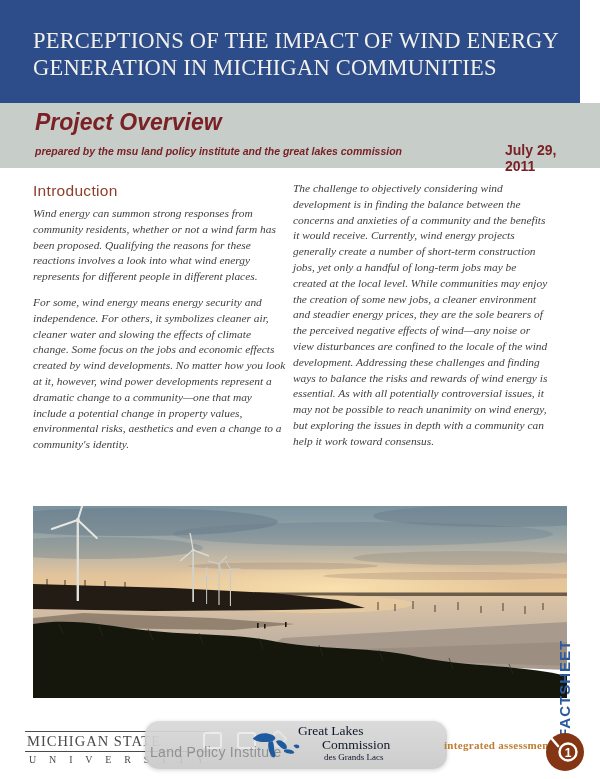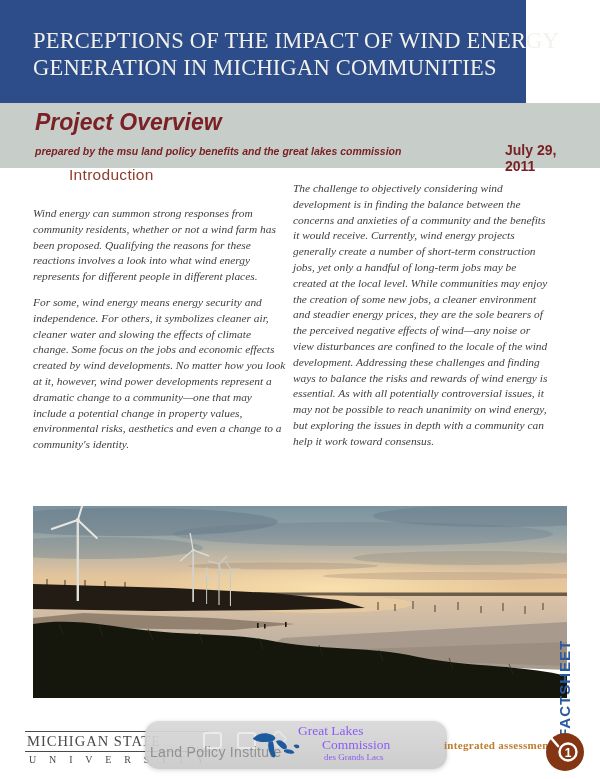--- a/index.html
+++ b/index.html
@@ -1,39 +1,39 @@
 <!DOCTYPE html>
 <html><head>
 <meta charset="utf-8">
 <style>
   html,body{margin:0;padding:0;background:#ffffff;}
   #page{position:relative;width:600px;height:779px;background:#ffffff;overflow:hidden;
         font-family:"Liberation Serif",serif;}
 
   
-  .band-blue{position:absolute;left:0;top:0;width:526px;height:103px;background:#2c4c8a;}
+  .band-blue{position:absolute;left:0;top:0;width:580px;height:103px;background:#2c4c8a;}
   .doc-title{position:absolute;left:33px;top:27px;width:540px;
              color:#f3f1ea;font-family:"Liberation Serif",serif;
              font-size:22.5px;line-height:27px;letter-spacing:.2px;font-weight:normal;}
 
   
   .band-gray{position:absolute;left:0;top:103px;width:600px;height:65px;background:#c7cec9;}
   .project-overview{position:absolute;left:35px;top:109px;
                     font-family:"Liberation Sans",sans-serif;font-style:italic;font-weight:bold;
                     font-size:23px;color:#7b2125;}
   .byline{position:absolute;left:35px;top:145px;
           font-family:"Liberation Sans",sans-serif;font-style:italic;font-weight:600;
           font-size:10.5px;color:#7b2125;}
   .date{position:absolute;left:505px;top:142px;width:62px;text-align:left;
         font-family:"Liberation Sans",sans-serif;font-weight:bold;font-size:14px;color:#7b2125;}
 
   
-  .intro-heading{position:absolute;left:33px;top:166px;
+  .intro-heading{position:absolute;left:33px;top:182px;
                  font-family:"Liberation Sans",sans-serif;font-size:15.5px;font-weight:500;
-                 color:#8e3d2a;letter-spacing:.3px;margin-left:36px;}
+                 color:#8e3d2a;letter-spacing:.3px;}
   .col{position:absolute;font-size:11.4px;line-height:15.8px;color:#3f3e3c;
        font-family:"Liberation Serif",serif;font-style:italic;}
   .col-left{left:33px;top:206px;width:253px;}
   .col-right{left:293px;top:181px;width:256px;}
   .col p{margin:0 0 10px 0;}
 
   
   .photo{position:absolute;left:33px;top:506px;width:534px;height:192px;}
 
   
@@ -56,21 +56,21 @@
               width:15px;height:13px;top:11px;}
   .ghost-1{left:58px;}
   .ghost-2{left:92px;}
   .ghost-3{left:126px;width:10px;height:10px;transform:rotate(45deg);border-color:rgba(255,255,255,.35);}
 
   .lpi-label{position:absolute;left:150px;top:744px;
              font-family:"Liberation Sans",sans-serif;font-size:14px;color:#8f9193;letter-spacing:.3px;}
 
   .glc{position:absolute;left:252px;top:724px;width:160px;height:44px;}
   .glc-lakes{position:absolute;left:0;top:4px;}
-  .glc-text{position:absolute;left:46px;top:0;color:#8b5cf6;font-family:"Liberation Serif",serif;}
+  .glc-text{position:absolute;left:46px;top:0;color:#0f172a;font-family:"Liberation Serif",serif;}
   .glc-l1{font-size:13.5px;line-height:14px;}
   .glc-l2{font-size:13.5px;line-height:14px;margin-left:24px;}
   .glc-l3{font-size:9px;line-height:10px;margin-left:26px;}
 
   .ia-label{position:absolute;left:444px;top:739px;
             font-family:"Liberation Serif",serif;font-weight:600;font-size:11px;
             color:#bf7d2f;letter-spacing:.3px;}
 
   .ia-logo{position:absolute;left:545px;top:732px;width:40px;height:40px;}
 </style>
@@ -81,21 +81,21 @@
 
   <div class="band-blue">
     <div class="doc-title">
       <div>PERCEPTIONS OF THE IMPACT OF WIND ENERGY</div>
       <div>GENERATION IN MICHIGAN COMMUNITIES</div>
     </div>
   </div>
 
   <div class="band-gray"></div>
   <div class="project-overview">Project Overview</div>
-  <div class="byline">prepared by the msu land policy benefits and the great lakes commission</div>
+  <div class="byline">prepared by the msu land policy institute and the great lakes commission</div>
   <div class="date">July 29, 2011</div>
 
   <div class="intro-heading">Introduction</div>
   <div class="col col-left">
     <p>Wind energy can summon strong responses from community residents, whether or not a wind farm has been proposed. Qualifying the reasons for these reactions involves a look into what wind energy represents for different people in different places.</p>
     <p>For some, wind energy means energy security and independence. For others, it symbolizes cleaner air, cleaner water and slowing the effects of climate change. Some focus on the jobs and economic effects created by wind developments. No matter how you look at it, however, wind power developments represent a dramatic change to a community—one that may include a potential change in property values, environmental risks, aesthetics and even a change to a community's identity.</p>
   </div>
   <div class="col col-right">
     <p>The challenge to objectively considering wind development is in finding the balance between the concerns and anxieties of a community and the benefits it would receive. Currently, wind energy projects generally create a number of short-term construction jobs, yet only a handful of long-term jobs may be created at the local level. While communities may enjoy the creation of some new jobs, a cleaner environment and steadier energy prices, they are the sole bearers of the perceived negative effects of wind—any noise or view disturbances are confined to the locale of the wind development. Addressing these challenges and finding ways to balance the risks and rewards of wind energy is essential. As with all potentially controversial issues, it may not be possible to reach unanimity on wind energy, but exploring the issues in depth with a community can help it work toward consensus.</p>
   </div>

